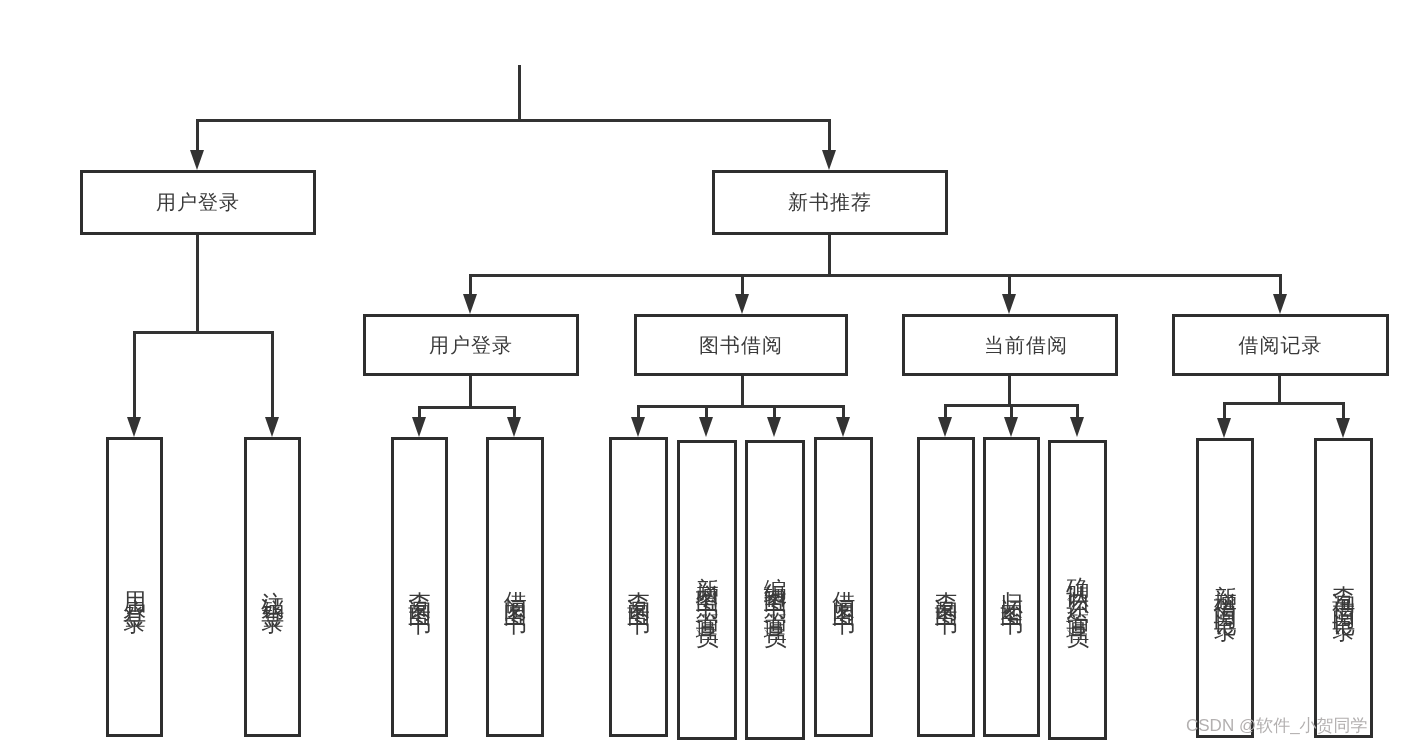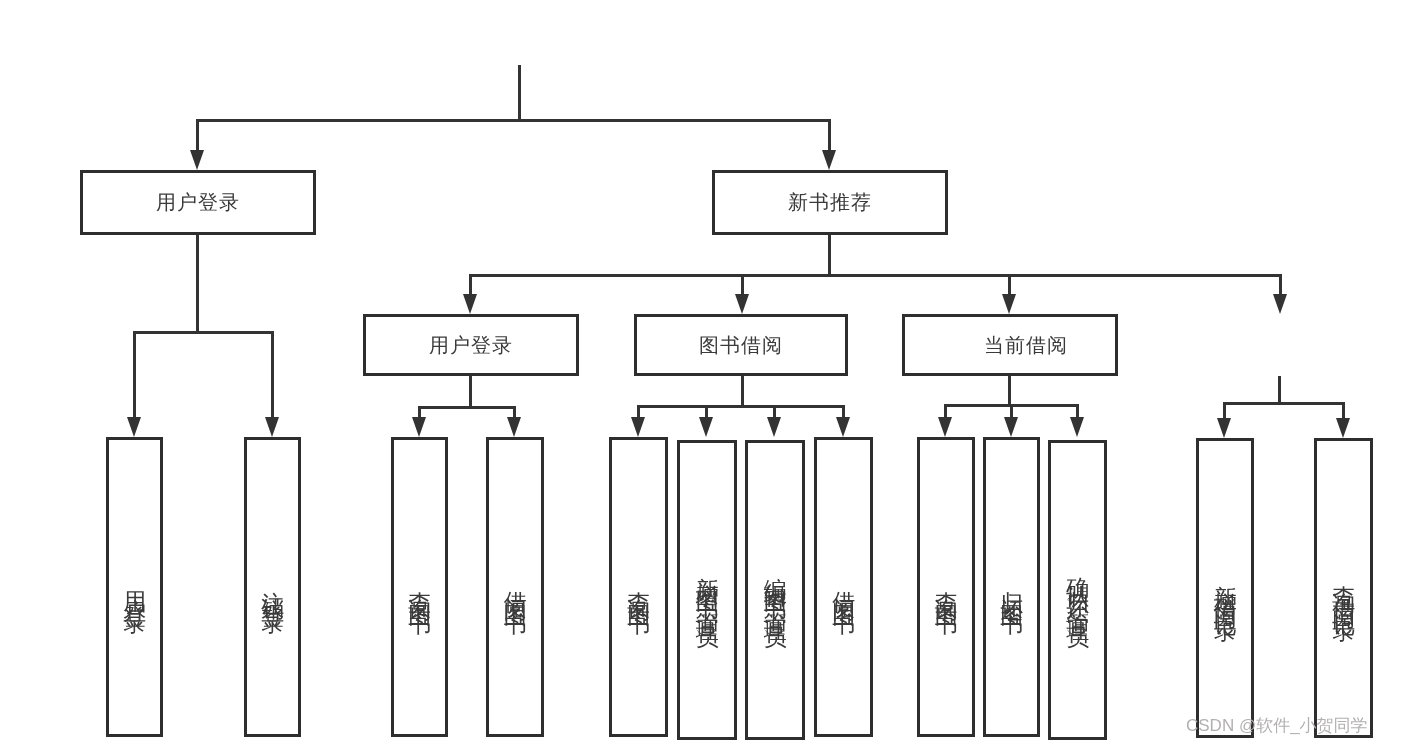--- a/index.html
+++ b/index.html
@@ -67,20 +67,23 @@
   <div class="arr" style="left:1273px;top:294px;"></div>
 
   <div class="box" style="left:363px;top:314px;width:216px;height:62px;">
     <span class="hlabel">用户登录</span>
   </div>
   <div class="box" style="left:634px;top:314px;width:214px;height:62px;align-items:center;">
     <span class="hlabel">图书借阅</span>
   </div>
   <div class="box" style="left:902px;top:314px;width:216px;height:62px;padding-left:32px;">
     <span class="hlabel">当前借阅</span>
+  </div>
+  <div class="box" style="left:1172px;top:314px;width:217px;height:62px;">
+    <span class="hlabel">借阅记录</span>
   </div>
 
   <div class="v" style="left:469px;top:376px;height:33px;"></div>
   <div class="h" style="left:418px;top:406px;width:98px;"></div>
   <div class="v" style="left:418px;top:406px;height:13px;"></div>
   <div class="v" style="left:513px;top:406px;height:13px;"></div>
   <div class="arr" style="left:412px;top:417px;"></div>
   <div class="arr" style="left:507px;top:417px;"></div>
 
   <div class="v" style="left:741px;top:376px;height:32px;"></div>

